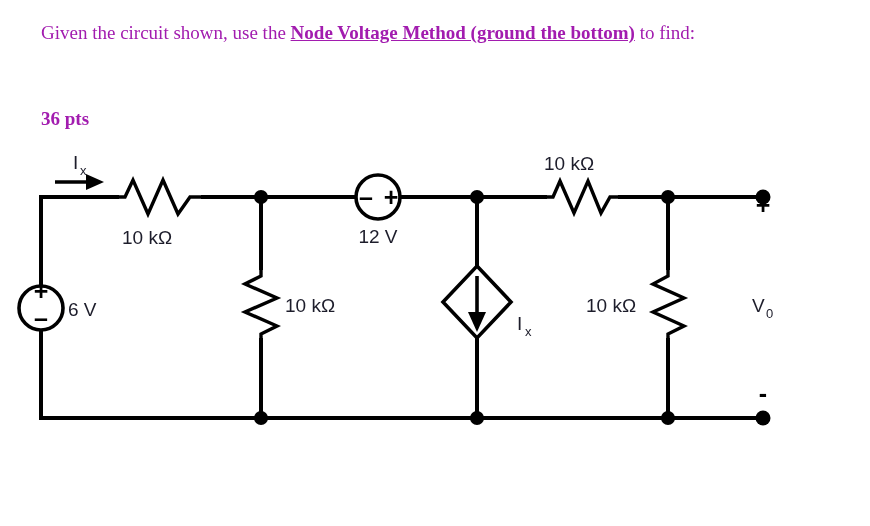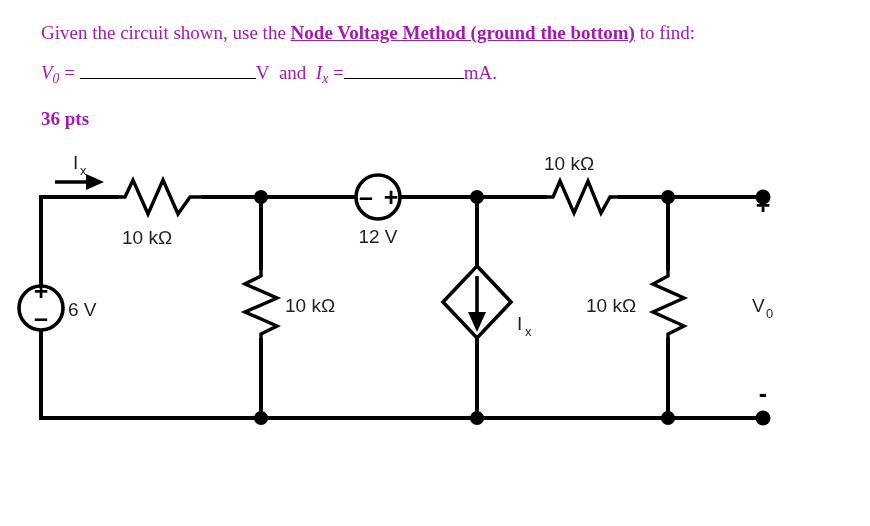--- a/index.html
+++ b/index.html
@@ -109,23 +109,20 @@
 </style>
 </head>
 <body>
 
 <div id="page">
 
   <div class="prompt-line" id="line1">
     <span>Given the circuit shown, use the </span><span class="bold-underline">Node Voltage Method (ground the bottom)</span><span> to find:</span>
   </div>
 
-  <div class="prompt-line" id="line2">
-    <span class="var-italic">V</span><span class="var-italic sub">0</span><span> = </span><span class="blank" id="blank-v"></span><span>V</span>&nbsp;&nbsp;<span>and</span>&nbsp;&nbsp;<span class="var-italic">I</span><span class="var-italic sub">x</span><span> =</span><span class="blank" id="blank-i"></span><span>mA.</span>
-  </div>
 
   <div class="prompt-line" id="line3">36 pts</div>
 
   <svg id="circuit" viewBox="0 0 870 330">
 
     <path class="wire" d="M 41 57 L 117 57"></path>
 
     <path class="wire" d="M 203 57 L 261 57"></path>
 
     <path class="wire" d="M 261 57 L 356 57"></path>

